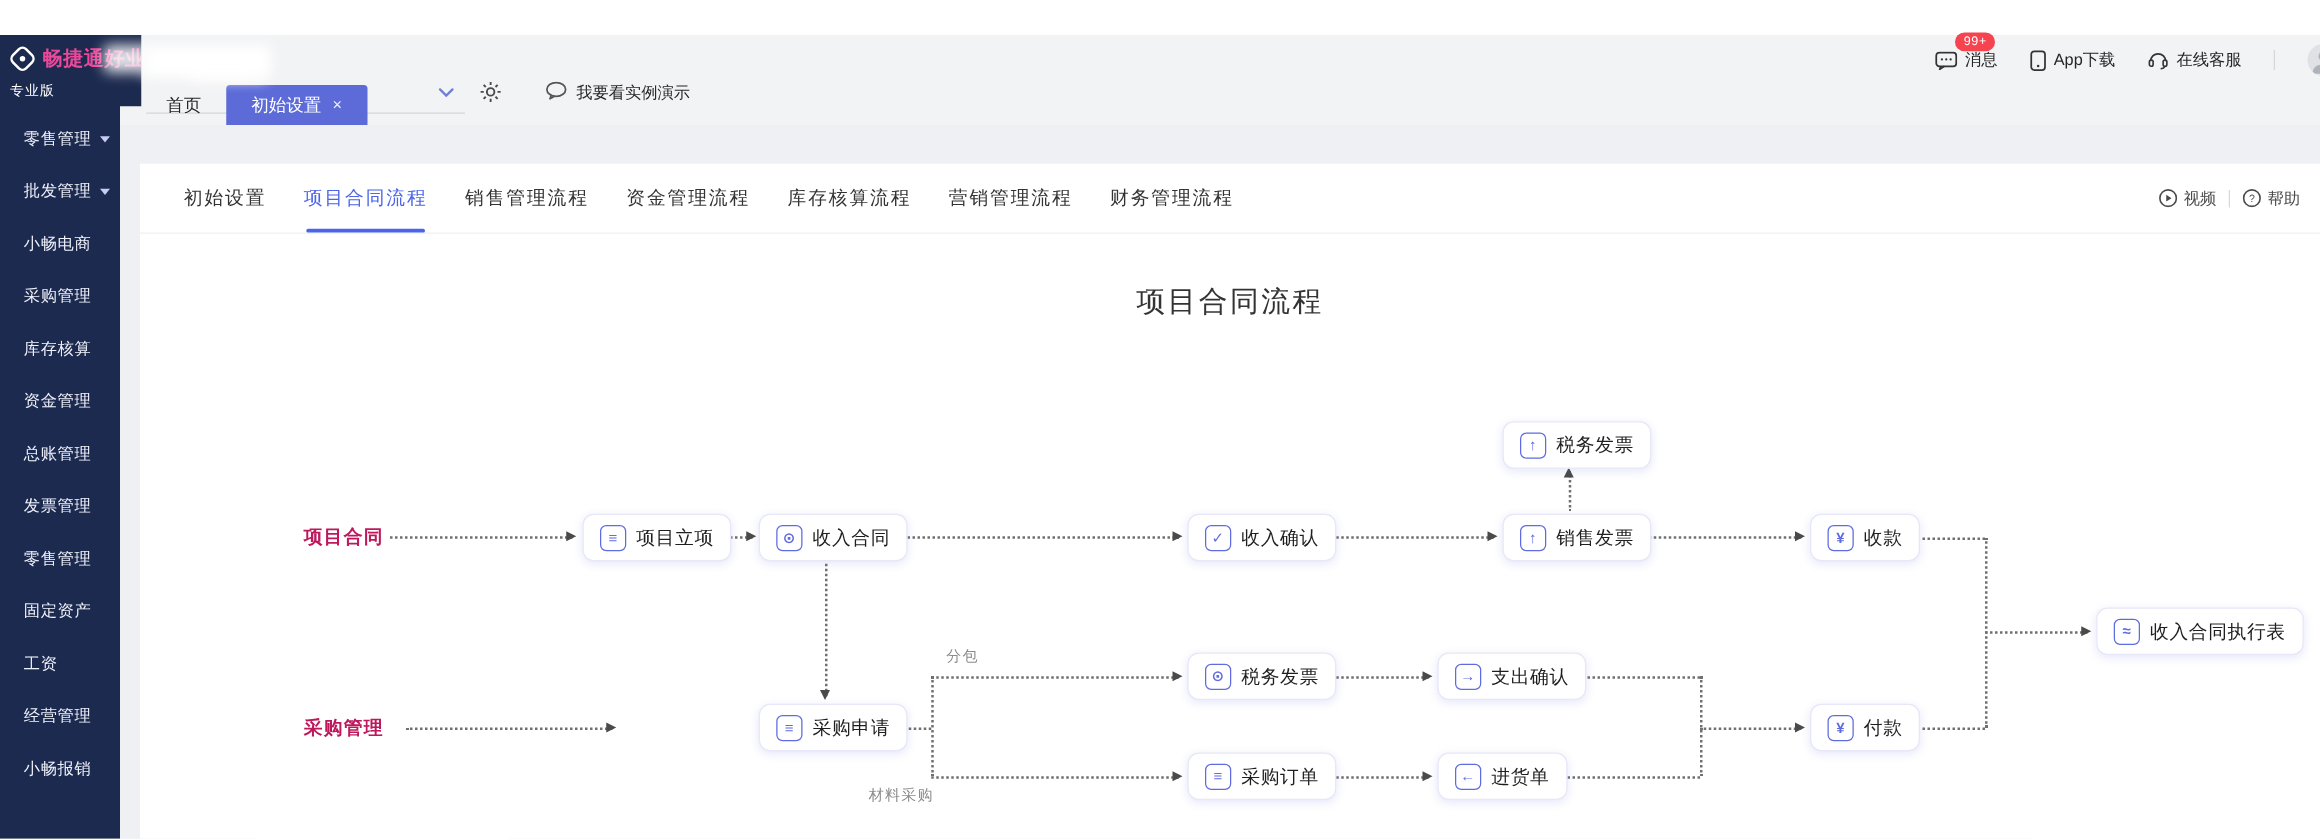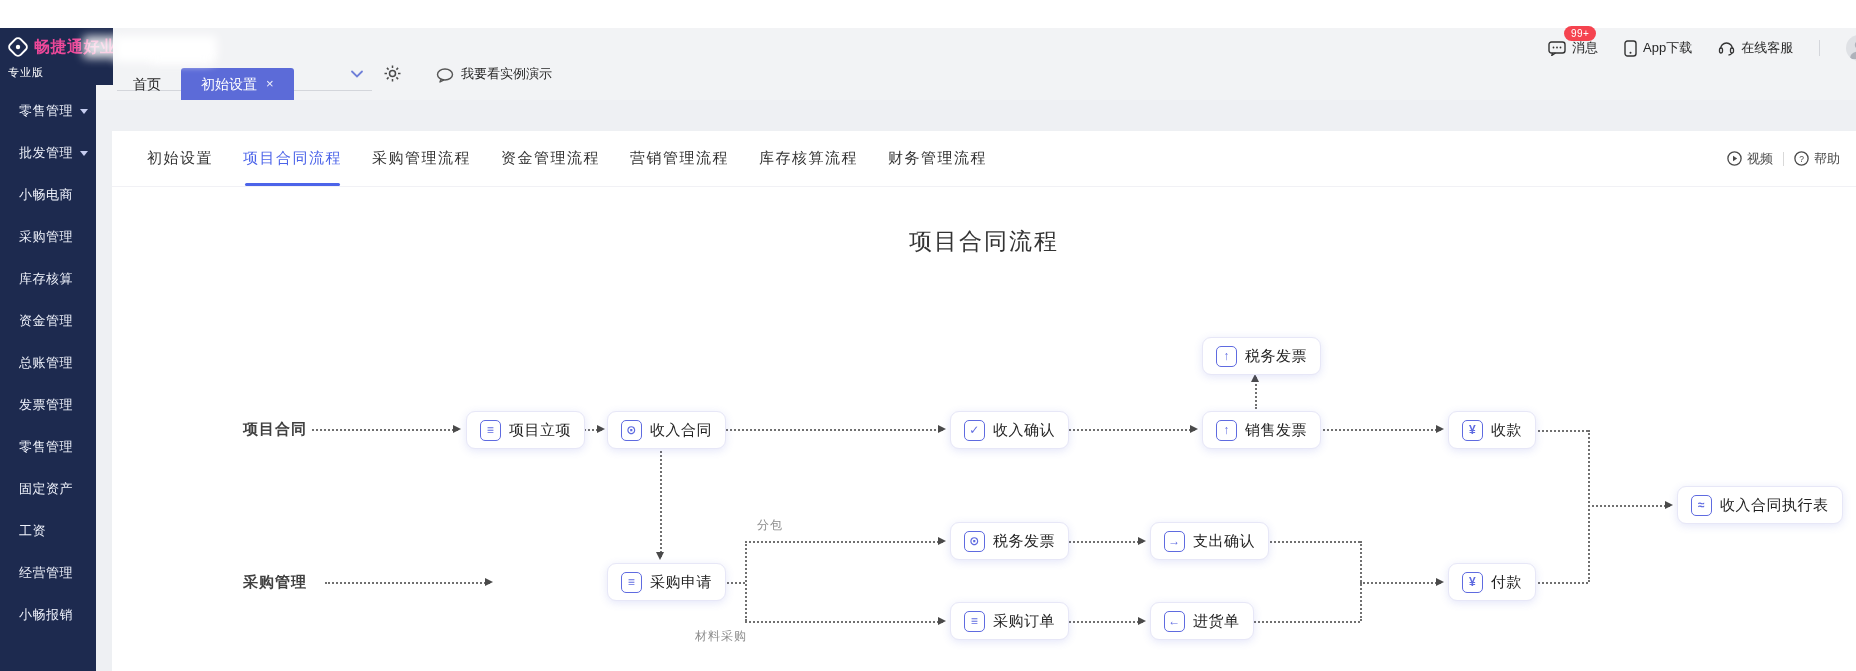--- a/index.html
+++ b/index.html
@@ -10,21 +10,21 @@
   
   .logo-block{position:absolute;left:0;top:0;width:113px;height:57px;background:#1d2a4f;z-index:6;overflow:hidden}
   .logo-row{display:flex;align-items:center;margin:7px 0 0 6px}
   .brand{color:#ec4899;font-size:16px;font-weight:bold;margin-left:4px;white-space:nowrap;letter-spacing:.5px}
   .edition{position:absolute;left:8px;bottom:5px;color:#fff;font-size:11px;letter-spacing:1px}
   
   .blur-blob{position:absolute;background:#fff;filter:blur(5px);border-radius:4px;z-index:7}
   .name-underline{position:absolute;left:117px;top:62px;width:255px;border-bottom:1px solid #d4d6db;z-index:3}
   .chevron{position:absolute;left:350px;top:39px;color:#6f7fd8;z-index:8;cursor:pointer}
   .gear{position:absolute;left:384px;top:37px;color:#4a4a4a;z-index:8;cursor:pointer}
-  .demo{position:absolute;left:436px;top:37px;display:flex;align-items:flex-end;gap:7px;font-size:13px;color:#262626;z-index:8;cursor:pointer}
+  .demo{position:absolute;left:436px;top:37px;display:flex;align-items:flex-start;gap:7px;font-size:13px;color:#262626;z-index:8;cursor:pointer}
   .hdr-right{position:absolute;left:1548px;top:0;height:40px;display:flex;align-items:center;gap:26px;white-space:nowrap;z-index:8}
   .hdr-item{display:flex;align-items:center;gap:6px;font-size:13px;color:#262626;position:relative;cursor:pointer}
   .badge{position:absolute;top:-13px;left:16px;background:#f5434f;color:#fff;font-size:10px;font-weight:normal;
          padding:2px 7px;border-radius:9px;letter-spacing:.5px}
   .hdr-divider{width:1px;height:16px;background:#d4d6db}
   .user{display:flex;align-items:center;gap:8px;font-size:14px}
   .avatar{width:26px;height:26px;border-radius:50%;background:#dfe1e5;display:flex;align-items:flex-end;justify-content:center;overflow:hidden}
   
   .wtabs{position:absolute;left:113px;top:40px;height:32px;display:flex;align-items:flex-end;z-index:5}
   .wtab{height:32px;line-height:32px;padding:0 20px;font-size:14px;color:#262626;cursor:pointer;display:flex;align-items:flex-end}
@@ -49,21 +49,21 @@
   .nav-div{width:1px;height:14px;background:#d9d9d9}
   
   .flow{position:absolute;left:0;top:0;right:0;bottom:0}
   .flow-title{position:absolute;left:0;right:0;top:95px;text-align:center;font-size:23px;color:#333;
               letter-spacing:2px;font-weight:500}
   .flow-node{position:absolute;height:38px;background:#fff;border:1px solid #e7e7f7;border-radius:9px;
              box-shadow:0 2px 8px rgba(89,98,216,.16);display:flex;align-items:center;gap:8px;
              padding:0 13px;font-size:15px;color:#1f1f1f;letter-spacing:.5px;cursor:pointer;white-space:nowrap;box-sizing:border-box}
   .n-icon{width:19px;height:19px;border:1.6px solid #5f6be0;border-radius:5px;color:#5f6be0;
           font-size:12px;font-weight:bold;display:flex;align-items:center;justify-content:center;flex:0 0 auto}
-  .row-label{position:absolute;font-size:15px;font-weight:bold;color:#404040;letter-spacing:1px}
+  .row-label{position:absolute;font-size:15px;font-weight:bold;color:#be185d;letter-spacing:1px}
   .branch-label{position:absolute;font-size:12px;color:#8c8c8c;letter-spacing:1px}
   .hl{position:absolute;height:0;border-top:2px dotted #707070}
   .vl{position:absolute;width:0;border-left:2px dotted #707070}
   .ar::after{content:"";position:absolute;right:-3px;top:-6px;border-left:8px solid #4a4a4a;
              border-top:4px solid transparent;border-bottom:4px solid transparent}
   .au::after{content:"";position:absolute;left:-6px;top:-3px;border-bottom:8px solid #4a4a4a;
              border-left:4px solid transparent;border-right:4px solid transparent}
   .ad::after{content:"";position:absolute;left:-6px;bottom:-3px;border-top:8px solid #4a4a4a;
              border-left:4px solid transparent;border-right:4px solid transparent}
   svg{display:block}
@@ -225,24 +225,24 @@
         <span>小畅报销</span>
       </div>
     </div>
 </div>
 
 <div class="panel">
   <div class="nav">
 
     <div class="nav-item">初始设置</div>
       <div class="nav-item active">项目合同流程</div>
-      <div class="nav-item">采购管理流程</div>
+      <div class="nav-item">销售管理流程</div>
       <div class="nav-item">资金管理流程</div>
+      <div class="nav-item">库存核算流程</div>
       <div class="nav-item">营销管理流程</div>
-      <div class="nav-item">库存核算流程</div>
       <div class="nav-item">财务管理流程</div>
       <div class="nav-tools">
       <span class="nav-tool">
         <span>
           <svg width="15" height="15" viewBox="0 0 15 15">
               <circle cx="7.5" cy="7.5" r="6.6" fill="none" stroke="#4a4a4a" stroke-width="1.3"></circle>
               <path d="M6 4.8 L10.2 7.5 L6 10.2 Z" fill="#4a4a4a"></path>
             </svg>
         </span>
         <span>视频</span>

